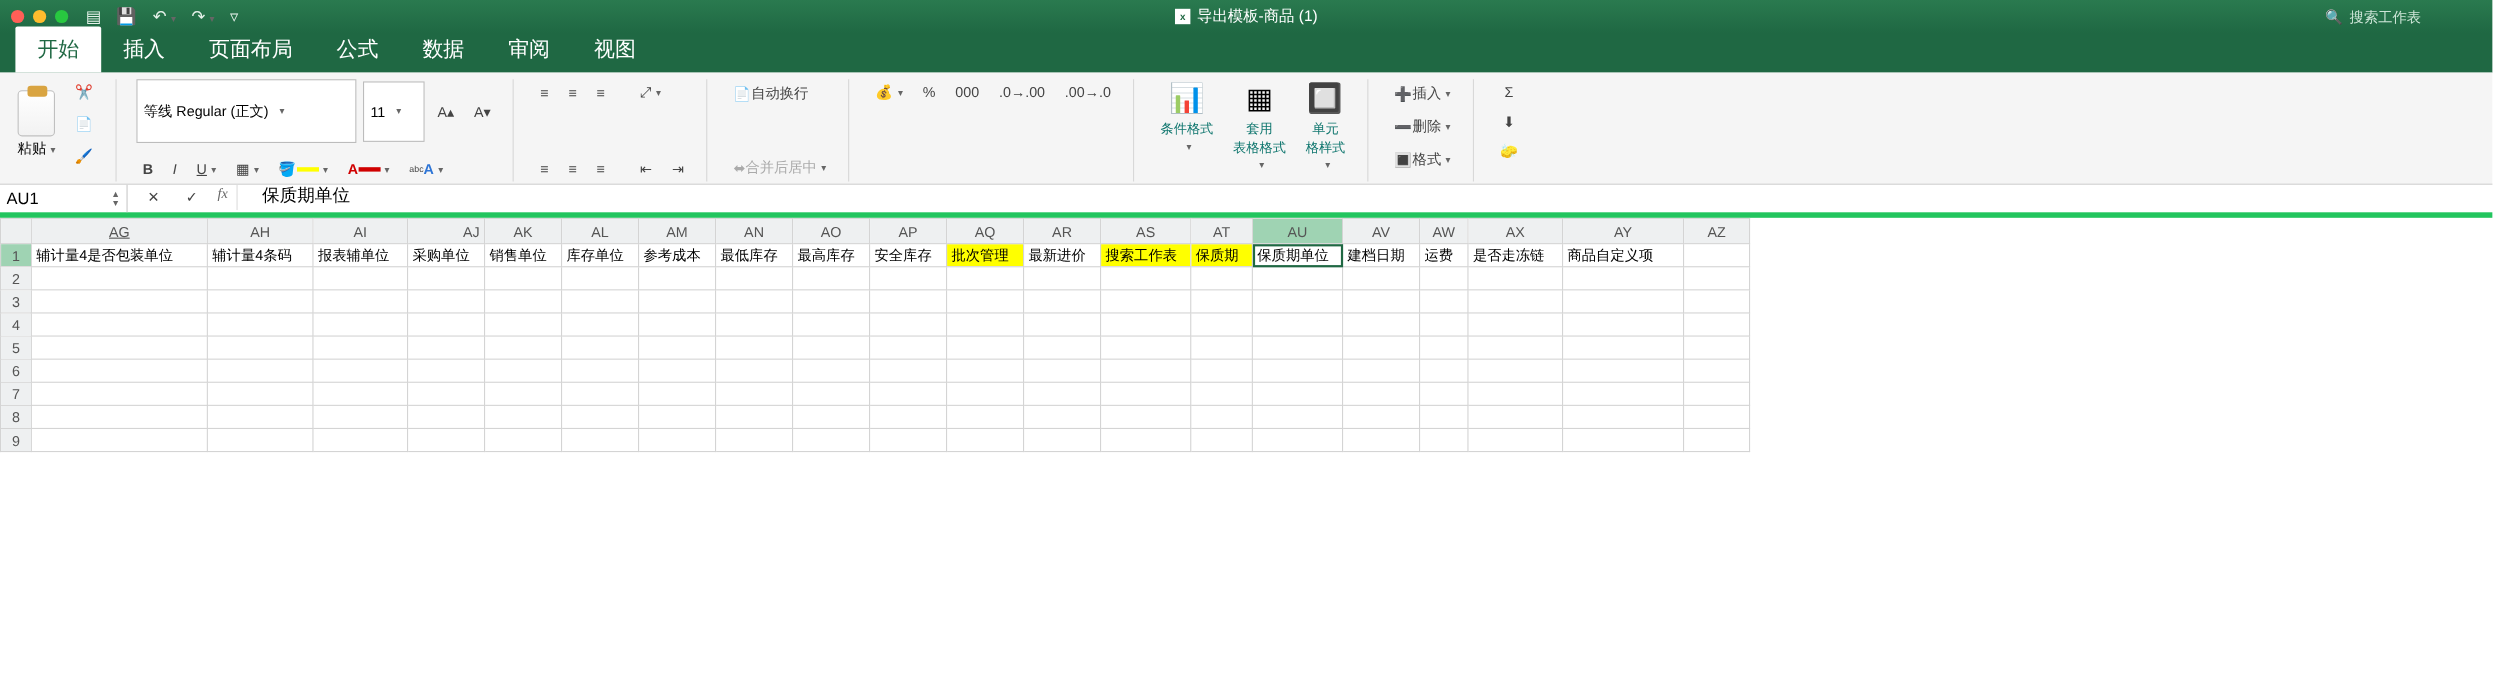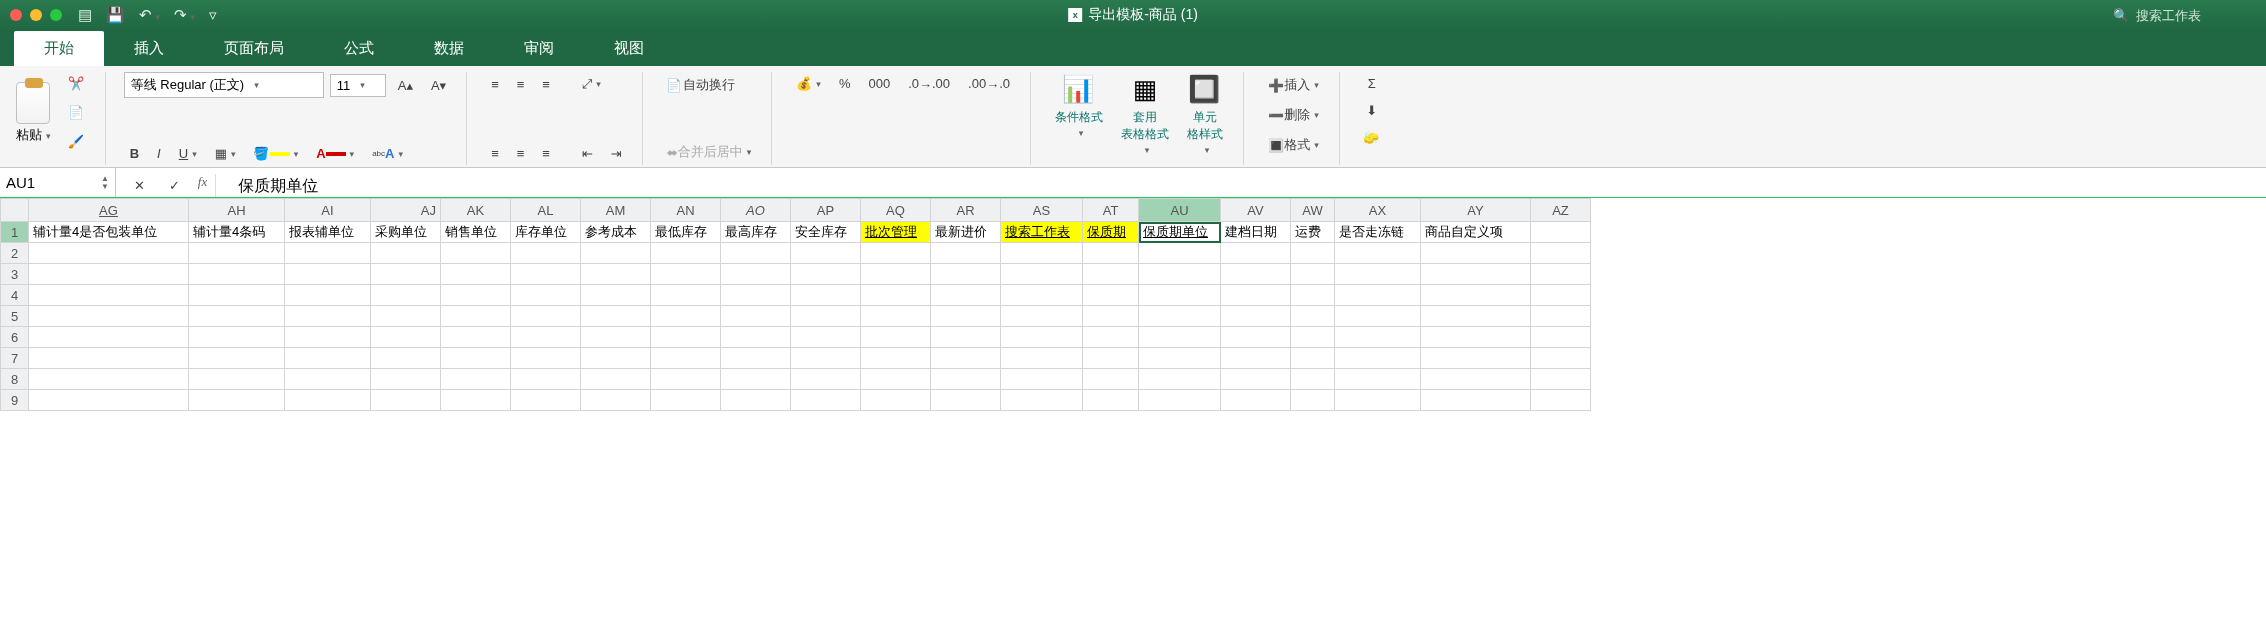--- a/index.html
+++ b/index.html
@@ -13,57 +13,57 @@
   .qat { display:flex; gap:14px; align-items:center; }
   .qat .ico { color:#e5f1ea; font-size:15px; cursor:pointer; }
   .doc-title { position:absolute; left:50%; transform:translateX(-50%); color:#fff; font-size:14px; display:flex; align-items:center; gap:6px;}
   .doc-title .xicn{width:14px;height:14px;background:#fff;display:inline-block;color:#1f6843;font-size:9px;text-align:center;line-height:14px;font-weight:bold;}
   .searchbox { margin-left:auto; display:flex; align-items:center; gap:6px; color:#cde5d7;}
   .searchbox input{ background:transparent; border:none; color:#fff; font-size:13px; outline:none; width:120px;}
   .searchbox input::placeholder{color:#cde5d7;}
 
   
   .tabstrip { height:36px; background:#1f6843; display:flex; align-items:flex-end; padding-left:14px; gap:0;}
-  .tab { padding:8px 30px 8px; color:#fff; font-size:15px; cursor:pointer;}
+  .tab { padding:8px 20px 8px; color:#fff; font-size:19px; cursor:pointer;}
   .tab.active{ background:#fff; color:#1f6843; font-weight:500; border-radius:2px 2px 0 0;}
 
   
   .ribbon { height:102px; background:#f5f5f5; border-bottom:1px solid #c9c9c9; display:flex; padding:6px 10px 2px; gap:18px;}
   .group { display:flex; flex-direction:column; justify-content:space-between; border-right:1px solid #d8d8d8; padding-right:14px;}
   .group:last-child{border-right:none;}
   .grow { display:flex; align-items:center; gap:6px;}
   .glabel{ font-size:12px; color:#0f766e; text-align:center; margin-top:2px;}
   .btn{ display:inline-flex; align-items:center; justify-content:center; border:1px solid transparent; padding:3px 5px; cursor:pointer; color:#444; border-radius:3px;}
-  .bbox{ border:1px solid #bcbcbc; background:#fff; padding:3px 6px; display:flex; align-items:center; gap:6px; cursor:pointer;}
+  .bbox{ border:1px solid #bcbcbc; background:#fff; padding:19px 6px; display:flex; align-items:center; gap:6px; cursor:pointer;}
   .dd::after{content:"▾"; font-size:9px; margin-left:4px; color:#666;}
   .bigbtn{display:flex; flex-direction:column; align-items:center; gap:2px; cursor:pointer; padding:2px 6px;}
   .bigbtn .bi{font-size:26px;}
   .paste-ico{width:34px;height:42px;background:linear-gradient(#fff,#f2f2f2);border:1px solid #c0c0c0;border-radius:4px;position:relative;}
   .paste-ico::before{content:"";position:absolute;top:-5px;left:8px;width:18px;height:10px;background:#d9a441;border-radius:3px;}
   .swatch{width:20px;height:4px;display:block;}
 
   
-  .fbar{ height:30px; display:flex; align-items:flex-end; border-bottom:1px solid #22c55e; background:#fff;}
+  .fbar{ height:30px; display:flex; align-items:flex-start; border-bottom:5px solid #22c55e; background:#fff;}
   .namebox{ width:116px; border-right:1px solid #c9c9c9; padding:0 6px; display:flex; align-items:center; justify-content:space-between; height:100%;}
   .namebox input{border:none;outline:none;font-size:15px;width:70px;}
   .stepper{display:flex;flex-direction:column;line-height:8px;font-size:8px;color:#666;}
   .fx-btns{display:flex;gap:12px;padding:0 12px;color:#888;}
   .fx-lbl{font-style:italic;font-family:"Times New Roman",serif;color:#666;padding-right:8px;border-right:1px solid #ddd;}
   .formula{flex:1;padding:0 10px;font-size:16px;}
 
   
   .gridwrap{overflow:auto; height:220px; position:relative;}
   table.grid{border-collapse:collapse; table-layout:fixed;}
   .grid th,.grid td{border:1px solid #d4d4d4; height:21px; font-size:13px; padding:0 4px; white-space:nowrap; overflow:hidden;}
   .grid thead th{background:#eef0f1; color:#555; font-weight:normal; text-align:center; height:23px; position:sticky; top:0;}
   .grid thead th.sel{background:#9fd3b3;}
   .grid .rowhdr{background:#eef0f1; text-align:center; width:28px; position:sticky; left:0; color:#555;}
   .grid .rowhdr.sel{background:#9fd3b3;}
   .corner{width:28px;background:#eef0f1;position:sticky;left:0;top:0;z-index:2;}
-  .hl{background:#ffff00;text-decoration:underline;}
+  .hl{background:#ffff00;}
   .selcell{outline:2px solid #1f6843; outline-offset:-2px; background:#fff;}
 </style>
 </head>
 <body>
 
 <div class="titlebar">
   <div class="traffic">
     <div class="dot red"></div>
     <div class="dot yellow"></div>
     <div class="dot green"></div>
@@ -241,21 +241,21 @@
         <tr>
           <th class="corner"></th>
           <th style="width: 160px; text-decoration: underline;">AG</th>
           <th style="width: 96px; margin-top: 32px;">AH</th>
           <th style="width: 86px;">AI</th>
           <th style="width: 70px; text-align: right;">AJ</th>
           <th style="width: 70px;">AK</th>
           <th style="width: 70px;">AL</th>
           <th style="width: 70px;">AM</th>
           <th style="width: 70px;">AN</th>
-          <th style="width: 70px; font-style: italic;">AO</th>
+          <th style="width: 70px;">AO</th>
           <th style="width: 70px;">AP</th>
           <th style="width: 70px;">AQ</th>
           <th style="width: 70px;">AR</th>
           <th style="width: 82px;">AS</th>
           <th style="width: 56px;">AT</th>
           <th class="sel" style="width: 82px;">AU</th>
           <th style="width: 70px;">AV</th>
           <th style="width: 44px;">AW</th>
           <th style="width: 86px;">AX</th>
           <th style="width: 110px;">AY</th>

